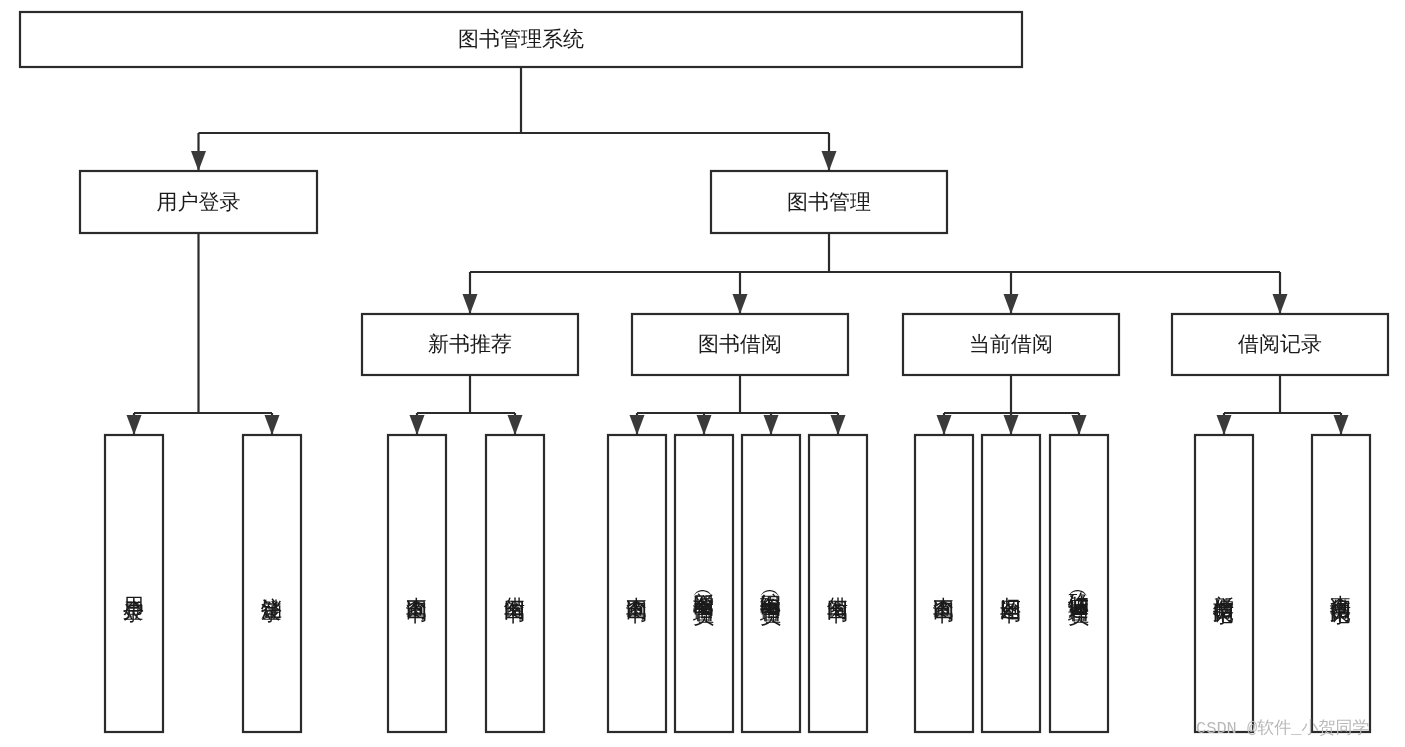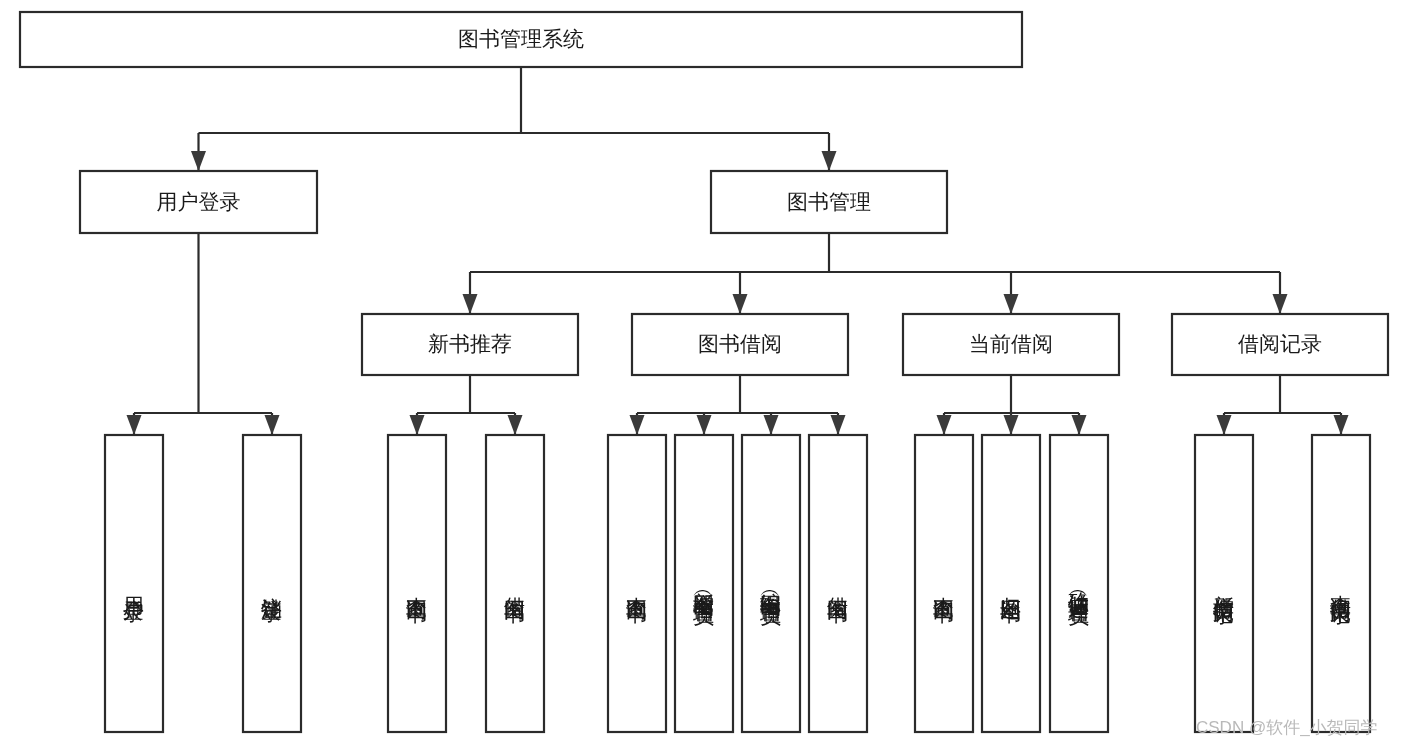--- a/index.html
+++ b/index.html
@@ -60,21 +60,21 @@
     letter-spacing: 2px;
     display: flex;
     align-items: center;
     justify-content: center;
     text-align: center;
     white-space: nowrap;
     pointer-events: none;
   }
   .watermark {
     position: absolute;
-    font-family: Liberation Sans, sans-serif;
+    font-family: Liberation Mono, monospace;
     font-size: 17px;
     color: #b9b9b9;
     white-space: nowrap;
   }
 </style>
 </head>
 <body>
 
 <div id="diagram-root">
 

